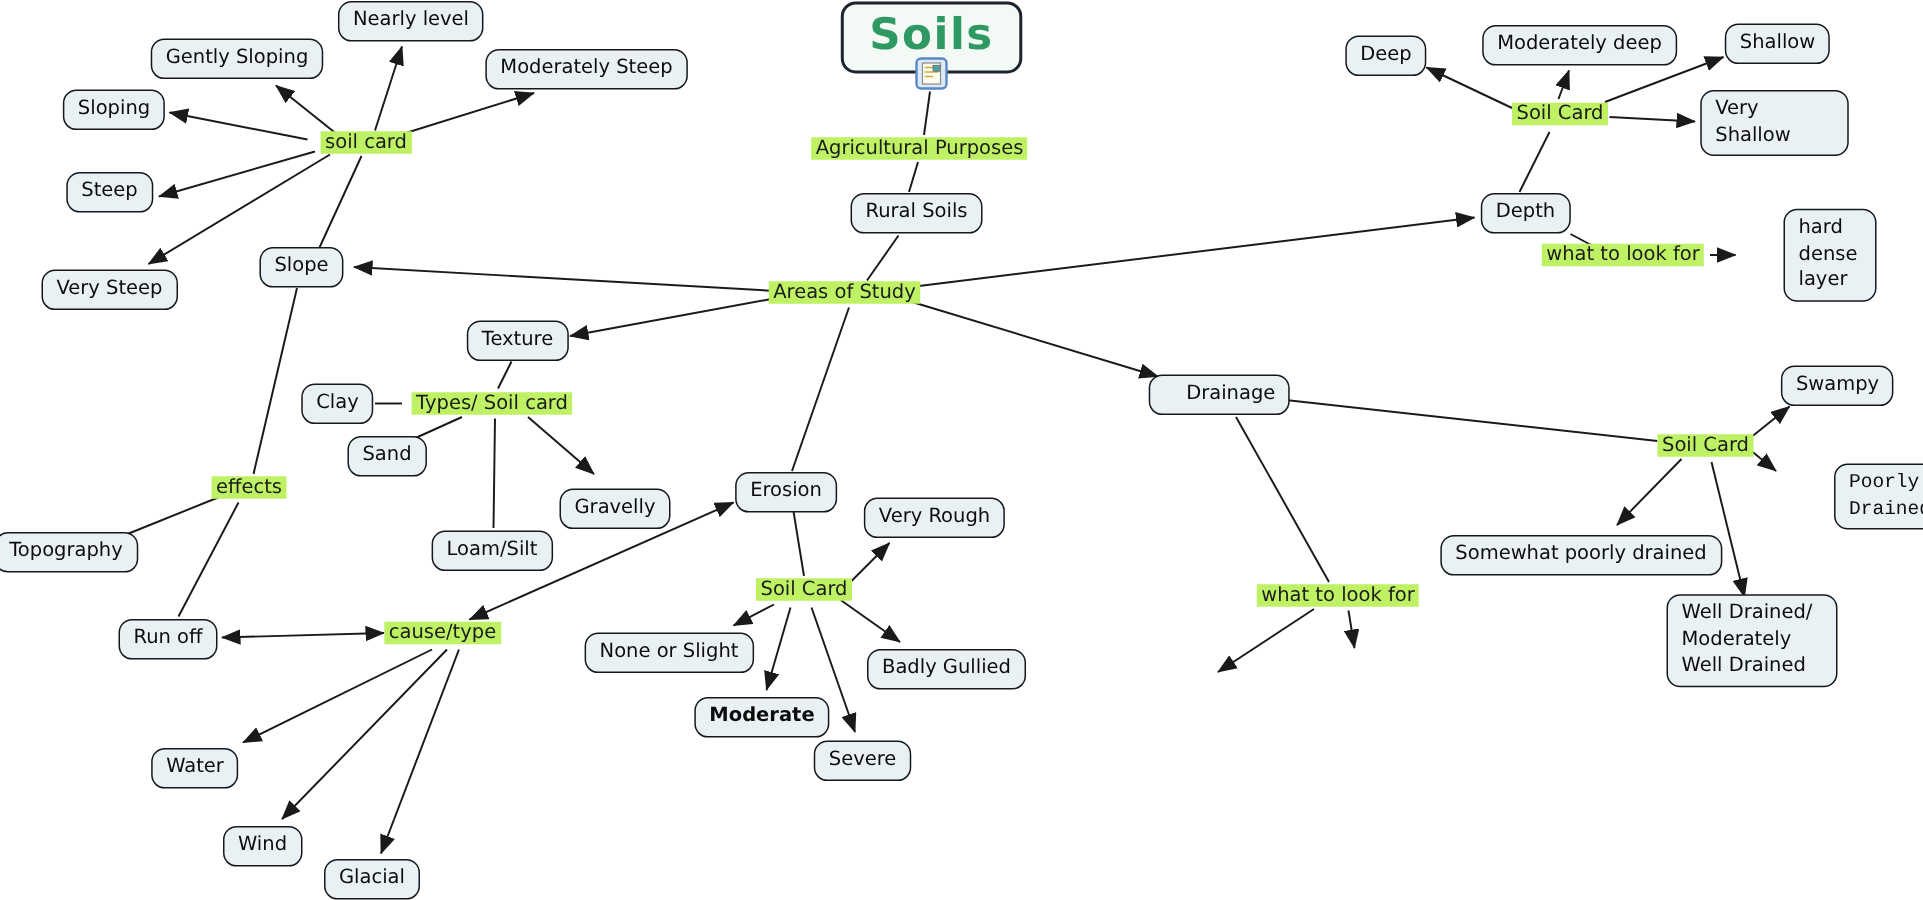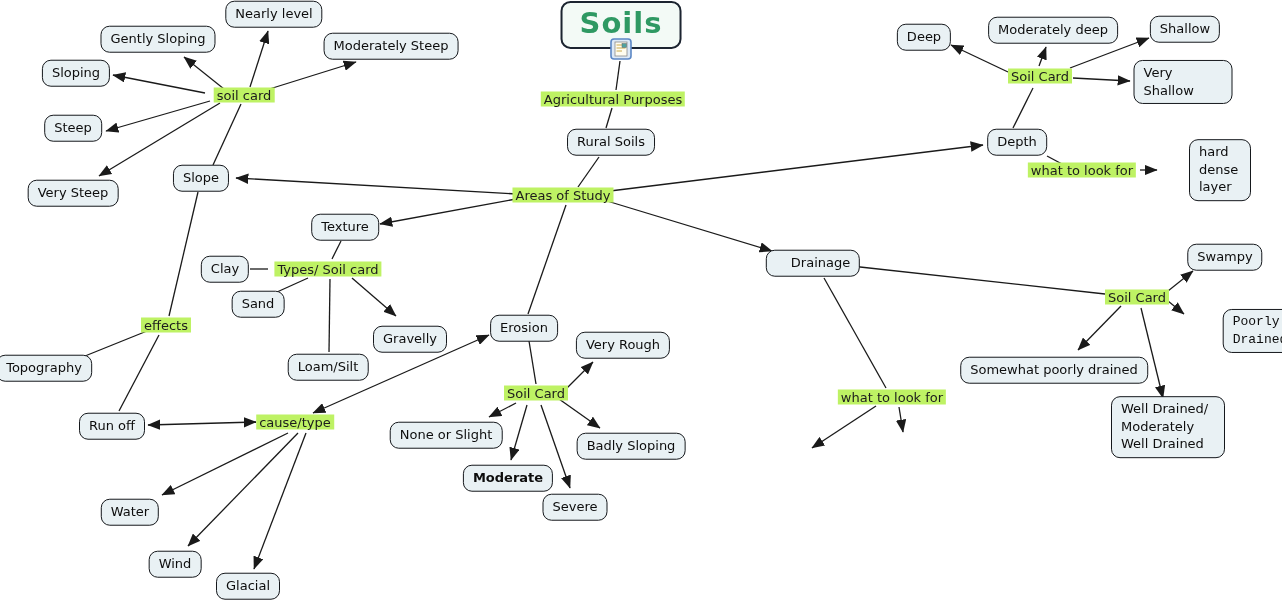--- a/index.html
+++ b/index.html
@@ -141,21 +141,21 @@
     <div class="node" style="left: 44px; top: 368px;">Topography</div>
     <div class="node" style="left: 112px; top: 426px;">Run off</div>
     <div class="node" style="left: 130px; top: 512px;">Water</div>
     <div class="node" style="left: 175px; top: 564px;">Wind</div>
     <div class="node" style="left: 248px; top: 586px;">Glacial</div>
     <div class="node" style="left: 524px; top: 328px;">Erosion</div>
     <div class="node" style="left: 623px; top: 345px;">Very Rough</div>
     <div class="node" style="left: 446px; top: 435px;">None or Slight</div>
     <div class="node" style="left: 508px; top: 478px; font-weight: bold;">Moderate</div>
     <div class="node" style="left: 575px; top: 507px;">Severe</div>
-    <div class="node" style="left: 631px; top: 446px;">Badly Sloping</div>
+    <div class="node" style="left: 631px; top: 446px;">Badly Gullied</div>
     <div class="node" style="left: 924px; top: 37px;">Deep</div>
     <div class="node" style="left: 1053px; top: 30px;">Moderately deep</div>
     <div class="node" style="left: 1185px; top: 29px;">Shallow</div>
     <div class="node" style="left: 1183px; top: 82px;">Very Shallow</div>
     <div class="node" style="left: 1017px; top: 142px;">Depth</div>
     <div class="node" style="left: 1220px; top: 170px;">hard dense layer</div>
     <div class="node" style="left: 813px; top: 263px; padding-left: 24px;">Drainage</div>
     <div class="node" style="left: 1225px; top: 257px;">Swampy</div>
     <div class="node" style="left: 1260px; top: 331px; font-family: Liberation Mono, monospace;">Poorly Drained</div>
     <div class="node" style="left: 1054px; top: 370px;">Somewhat poorly drained</div>

